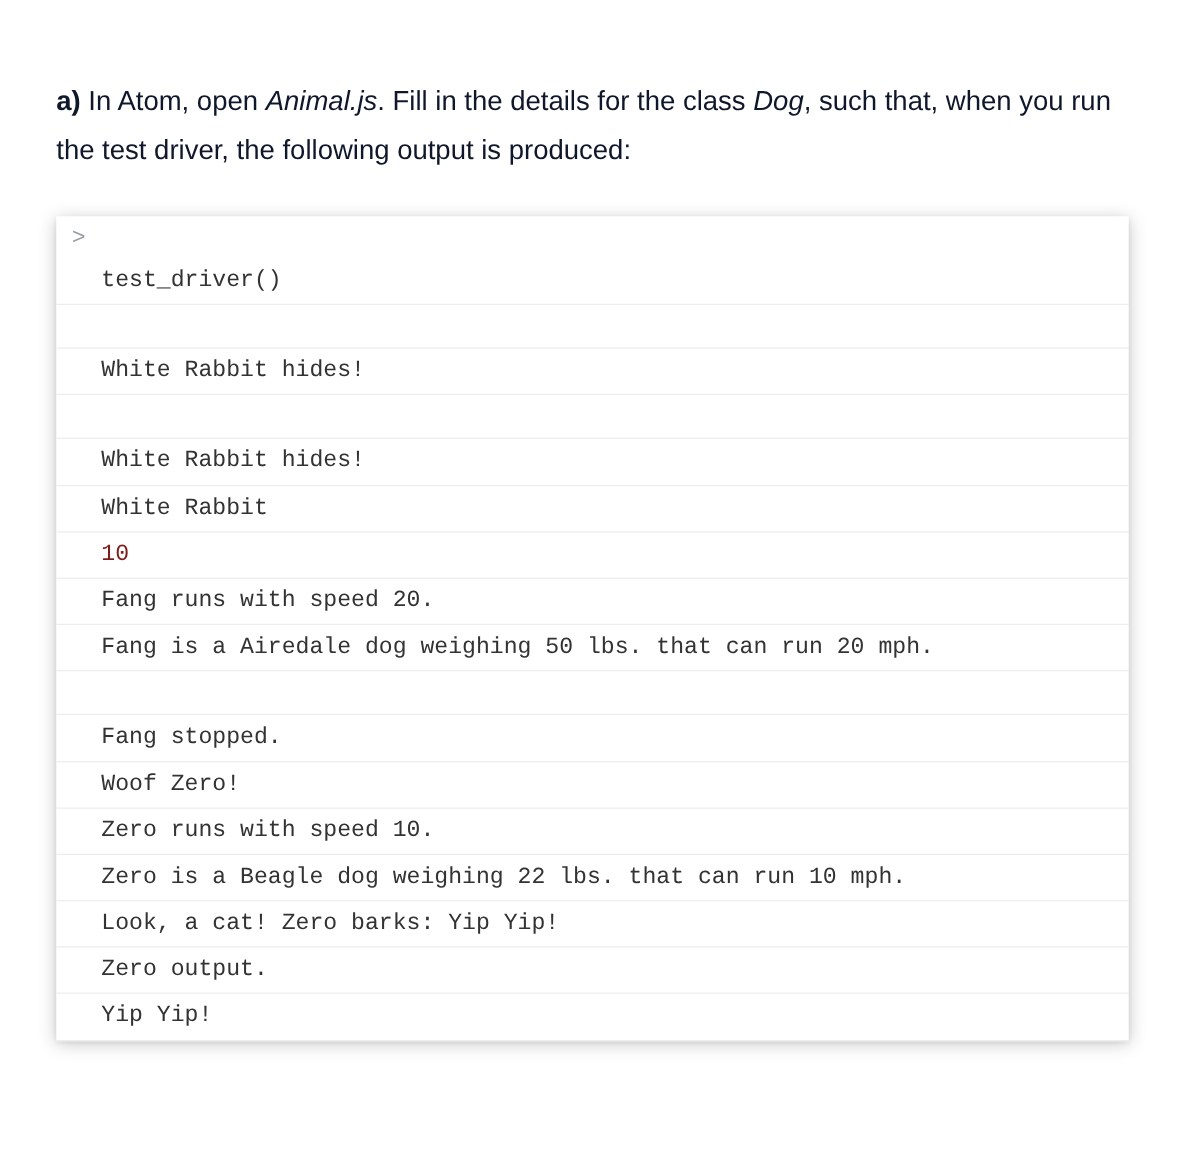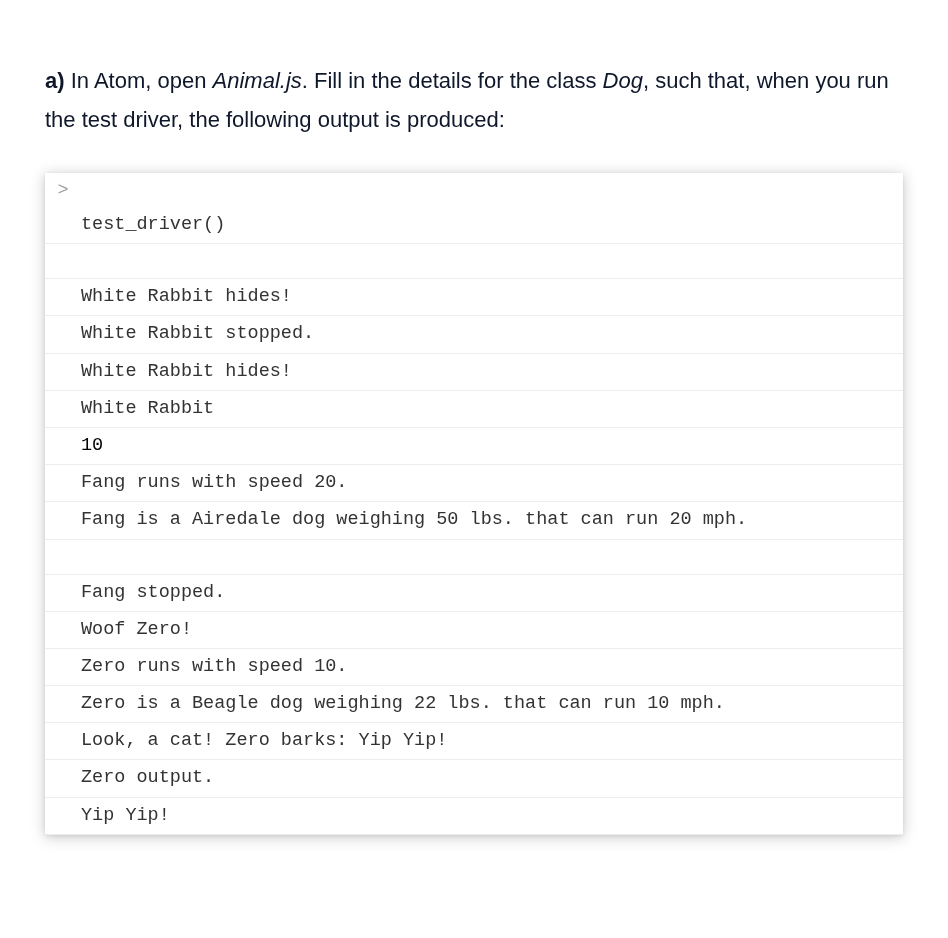--- a/index.html
+++ b/index.html
@@ -39,21 +39,21 @@
       width: 36px;
       flex: 0 0 36px;
       text-align: center;
       color: #9aa0a6;
       user-select: none;
     }
     .console-line .text {
       white-space: pre;
     }
     .console-line.number .text {
-      color: #000000; 
+      color: #7f1d1d; 
       text-align: center;
     }
     .console-line.input .text {
       color: #333;
       margin-top: 34px;
     }
   </style>
 </head>
 <body>
 
@@ -69,21 +69,20 @@
   <div id="console-output-container">
       <div class="console-line">
         <span class="gutter"></span>
       </div>
       <div class="console-line">
         <span class="gutter"></span>
         <span class="text">White Rabbit hides!</span>
       </div>
       <div class="console-line">
         <span class="gutter"></span>
-        <span class="text">White Rabbit stopped.</span>
       </div>
       <div class="console-line">
         <span class="gutter"></span>
         <span class="text">White Rabbit hides!</span>
       </div>
       <div class="console-line">
         <span class="gutter"></span>
         <span class="text">White Rabbit</span>
       </div>
       <div class="console-line number">

